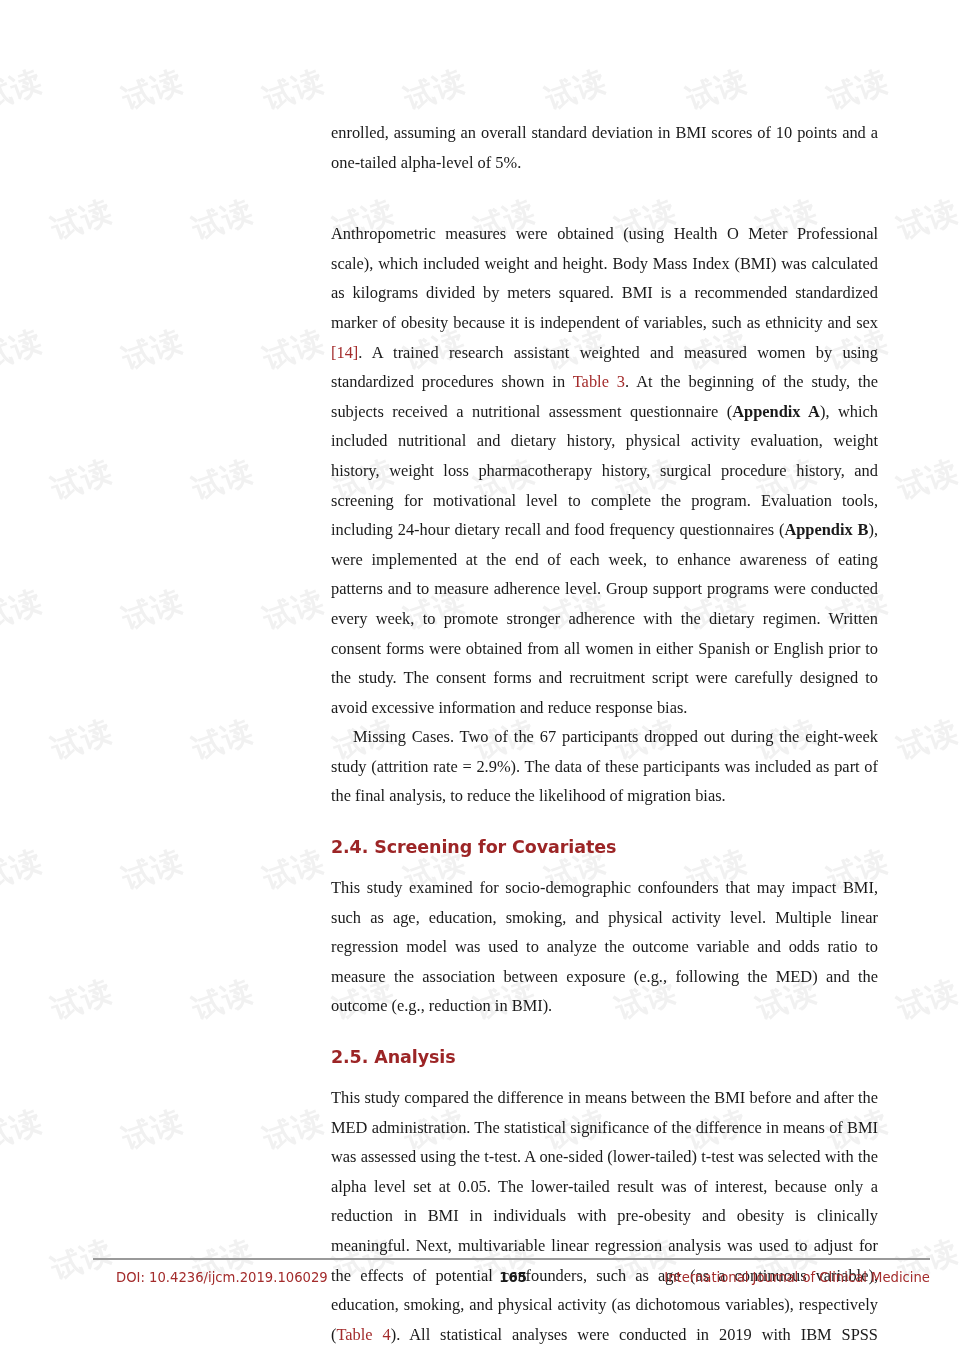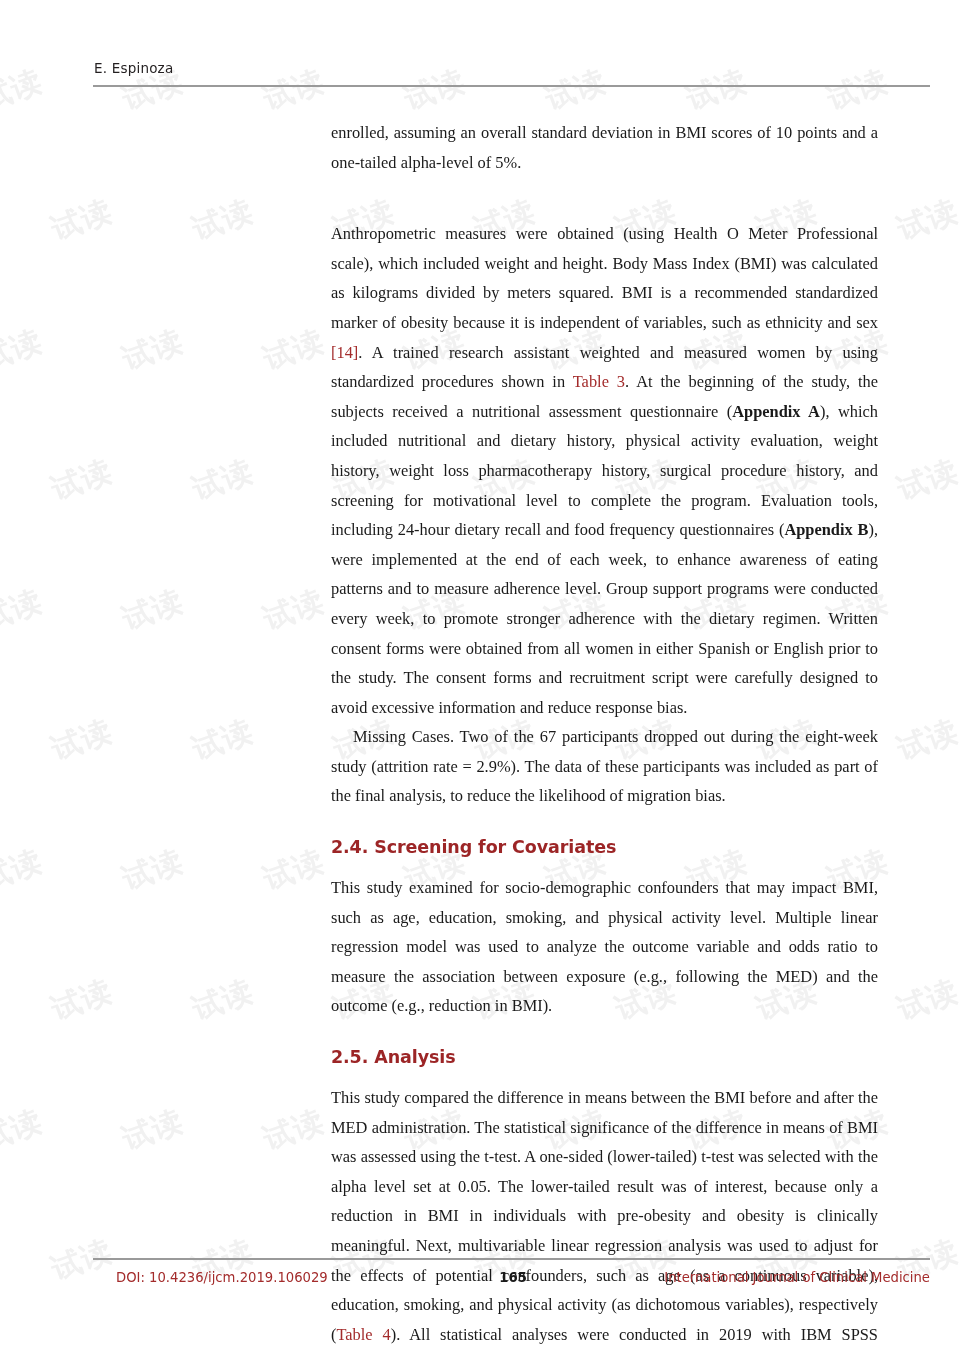--- a/index.html
+++ b/index.html
@@ -209,24 +209,20 @@
       <span class="wm" style="left: 192px; top: 1240px;">试读</span>
       <span class="wm" style="left: 333px; top: 1240px;">试读</span>
       <span class="wm" style="left: 474px; top: 1240px;">试读</span>
       <span class="wm" style="left: 615px; top: 1240px;">试读</span>
       <span class="wm" style="left: 756px; top: 1240px;">试读</span>
       <span class="wm" style="left: 897px; top: 1240px;">试读</span>
     </div>
 
   <div class="content">
 
-    <div class="page-header">
-      <div class="header-author">E. Espinoza</div>
-      <div class="header-rule"></div>
-    </div>
 
     <div class="column">
 
       <p class="body"><span>enrolled, assuming an overall standard deviation in BMI scores of 10 points and a one-tailed alpha-level of 5%.</span></p>
 
       <div class="sp-before-head"></div>
       <div class="sp-after-head"></div>
 
       <p class="body"><span>Anthropometric measures were obtained (using Health O Meter Professional scale), which included weight and height. Body Mass Index (BMI) was calculated as kilograms divided by meters squared. BMI is a recommended standardized marker of obesity because it is independent of variables, such as ethnicity and sex </span><span class="lnk">[14]</span><span>. A trained research assistant weighted and measured women by using standardized procedures shown in </span><span class="lnk">Table 3</span><span>. At the beginning of the study, the subjects received a nutritional assessment questionnaire (</span><span class="bold">Appendix A</span><span>), which included nutritional and dietary history, physical activity evaluation, weight history, weight loss pharmacotherapy history, surgical procedure history, and screening for motivational level to complete the program. Evaluation tools, including 24-hour dietary recall and food frequency questionnaires (</span><span class="bold">Appendix B</span><span>), were implemented at the end of each week, to enhance awareness of eating patterns and to measure adherence level. Group support programs were conducted every week, to promote stronger adherence with the dietary regimen. Written consent forms were obtained from all women in either Spanish or English prior to the study. The consent forms and recruitment script were carefully designed to avoid excessive information and reduce response bias.</span></p>
 

